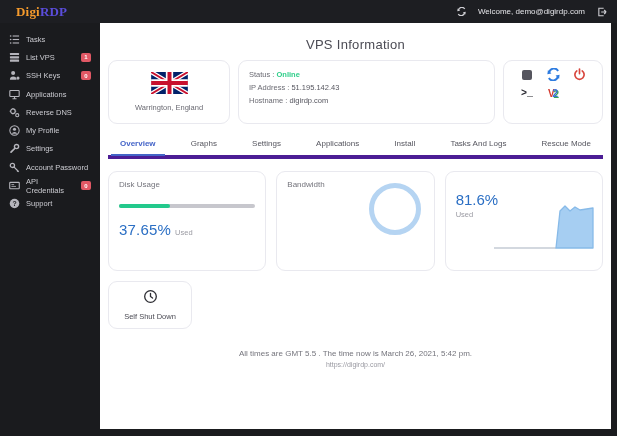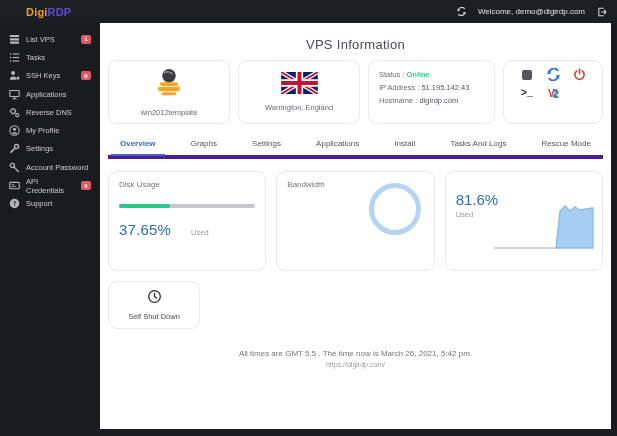--- a/index.html
+++ b/index.html
@@ -1,21 +1,21 @@
 <!DOCTYPE html>
 <html><head>
 <meta charset="utf-8">
 <style>
   html,body{margin:0;padding:0;}
   body{font-family:"Liberation Sans",sans-serif;-webkit-font-smoothing:antialiased;}
   .frame{position:relative;width:617px;height:436px;background:#1a1b1e;overflow:hidden;}
 
   
   .topbar{position:absolute;top:0;left:0;right:0;height:23px;background:#1d1e22;display:flex;align-items:center;justify-content:space-between;padding:0 10px;box-sizing:border-box;z-index:3;}
-  .logo{font-size:11px;font-weight:bold;letter-spacing:.2px;cursor:pointer;margin-left:16px;}
+  .logo{font-size:13px;font-weight:bold;letter-spacing:.2px;cursor:pointer;margin-left:6px;font-family:Liberation Serif, serif;}
   .logo .p1{color:#f59b2d;}
   .logo .p2{color:#5b4ddb;}
   .topbar-right{display:flex;align-items:center;gap:12px;}
   .welcome{color:#e4e4e8;font-size:8px;}
   .tb-icon{display:flex;align-items:center;cursor:pointer;}
 
   
   .sidebar{position:absolute;top:23px;left:0;width:100px;bottom:0;background:#1a1b1e;padding-top:7px;box-sizing:border-box;}
   .side-item{display:flex;align-items:center;gap:6px;height:18.3px;padding:0 9px;color:#cbcbd1;font-size:7.5px;cursor:pointer;}
   .side-item .sicon{width:11px;height:11px;flex:0 0 11px;display:flex;align-items:center;justify-content:center;}
@@ -49,30 +49,30 @@
   .tabs{display:flex;margin-top:11px;border-bottom:4px solid #4c1d95;padding:0 3px;justify-content:space-between;}
   .tab{font-size:8px;color:#55555e;padding:4px 9px 6px;cursor:pointer;white-space:nowrap;}
   .tab.active{color:#4464c8;font-weight:bold;border-bottom:2px solid #4464c8;margin-bottom:-1px;}
 
   
   .stats-row{display:flex;gap:10px;margin-top:12px;}
   .stat-card{flex:1 1 0;height:100px;padding:8px 10px;position:relative;}
   .stat-label{font-size:8px;color:#74747c;}
   .progress-track{height:4px;background:#c7c7cd;border-radius:2px;margin-top:15px;}
   .progress-fill{height:100%;background:#23c98c;border-radius:2px;}
-  .percent-row{margin-top:13px;display:flex;align-items:baseline;gap:20px;}
+  .percent-row{margin-top:13px;display:flex;align-items:baseline;gap:4px;}
   .percent{font-size:15px;color:#2b6fc4;font-weight:500;letter-spacing:.2px;}
   .used{font-size:7.5px;color:#9a9aa2;}
   .bw-circle{position:absolute;right:13px;top:11px;width:52px;height:52px;border:5px solid #b5d4f2;border-radius:50%;box-sizing:border-box;}
   .cpu-percent{font-size:15px;color:#2b6fc4;font-weight:500;margin-top:11px;}
   .cpu-used{font-size:7.5px;color:#9a9aa2;margin-top:2px;}
   .cpu-chart{position:absolute;right:6px;bottom:8px;}
 
   
-  .shutdown-card{width:92px;margin-top:10px;padding:7px 4px;display:flex;flex-direction:column;align-items:center;gap:4px;cursor:pointer;}
+  .shutdown-card{width:84px;margin-top:10px;padding:7px 4px;display:flex;flex-direction:column;align-items:center;gap:4px;cursor:pointer;}
   .shutdown-label{font-size:7.5px;color:#4b4b54;}
 
   
   .footer{margin-top:20px;text-align:center;}
   .footer-line1{font-size:8px;color:#74747c;}
   .footer-line2{font-size:7px;color:#9a9aa2;margin-top:3px;cursor:pointer;}
 </style>
 </head>
 <body>
 
@@ -99,47 +99,47 @@
           </svg>
       </span>
     </div>
   </div>
 
   <div class="sidebar">
 
     <div class="side-item">
       <span class="sicon">
           <svg width="11" height="11" viewBox="0 0 12 12">
-            <rect x="1" y="1" width="10" height="2.4" rx=".6" fill="#b5b5bc"></rect>
-            <rect x="1" y="4.6" width="10" height="2.4" rx=".6" fill="#b5b5bc"></rect>
-            <rect x="1" y="8.2" width="10" height="2.4" rx=".6" fill="#b5b5bc"></rect>
-          </svg>
-        </span>
-      <span>List VPS</span>
-      <span class="badge">1</span>
-    </div>
-
-    <div class="side-item">
-      <span class="sicon">
-          <svg width="11" height="11" viewBox="0 0 12 12">
             <circle cx="1.8" cy="2.2" r=".9" fill="#b5b5bc"></circle>
             <circle cx="1.8" cy="6" r=".9" fill="#b5b5bc"></circle>
             <circle cx="1.8" cy="9.8" r=".9" fill="#b5b5bc"></circle>
             <rect x="4" y="1.6" width="7" height="1.2" fill="#b5b5bc"></rect>
             <rect x="4" y="5.4" width="7" height="1.2" fill="#b5b5bc"></rect>
             <rect x="4" y="9.2" width="7" height="1.2" fill="#b5b5bc"></rect>
           </svg>
         </span>
       <span>Tasks</span>
 
     </div>
 
     <div class="side-item">
       <span class="sicon">
           <svg width="11" height="11" viewBox="0 0 12 12">
+            <rect x="1" y="1" width="10" height="2.4" rx=".6" fill="#b5b5bc"></rect>
+            <rect x="1" y="4.6" width="10" height="2.4" rx=".6" fill="#b5b5bc"></rect>
+            <rect x="1" y="8.2" width="10" height="2.4" rx=".6" fill="#b5b5bc"></rect>
+          </svg>
+        </span>
+      <span>List VPS</span>
+      <span class="badge">1</span>
+    </div>
+
+    <div class="side-item">
+      <span class="sicon">
+          <svg width="11" height="11" viewBox="0 0 12 12">
             <circle cx="4.5" cy="3.2" r="2.2" fill="#b5b5bc"></circle>
             <path d="M1,10.6 a3.6,3.6 0 0 1 7.2,0 Z" fill="#b5b5bc"></path>
             <circle cx="9.8" cy="8.8" r="1.7" fill="#b5b5bc"></circle>
           </svg>
         </span>
       <span>SSH Keys</span>
       <span class="badge">0</span>
     </div>
 
     <div class="side-item">
@@ -221,32 +221,20 @@
 
     </div>
 
   </div>
 
   <div class="main">
     <div class="page-title">VPS Information</div>
 
     <div class="info-row">
 
-      <div class="card info-card ic-template">
-        <span>
-          <svg width="32" height="32" viewBox="0 0 40 40">
-              <circle cx="20" cy="11" r="8.5" fill="#3c3c42"></circle>
-              <path d="M13.5,7.5 a8.5,8.5 0 0 1 11,1.5" stroke="#8a8a92" fill="none" stroke-width="2"></path>
-              <rect x="9" y="19" width="22" height="4.6" rx="1.6" fill="#f5a623"></rect>
-              <rect x="6.5" y="24.8" width="27" height="5.6" rx="1.8" fill="#f5a623"></rect>
-              <rect x="11" y="31.6" width="18" height="3.6" rx="1.4" fill="#f5a623"></rect>
-            </svg>
-        </span>
-        <span class="info-label">win2012template</span>
-      </div>
 
       <div class="card info-card ic-location">
         <span>
           <svg width="37" height="22" viewBox="0 0 60 36">
               <rect width="60" height="36" fill="#012169"></rect>
               <path d="M0,0 L60,36 M60,0 L0,36" stroke="#ffffff" stroke-width="7"></path>
               <path d="M0,0 L60,36 M60,0 L0,36" stroke="#C8102E" stroke-width="3"></path>
               <path d="M30,0 V36 M0,18 H60" stroke="#ffffff" stroke-width="12"></path>
               <path d="M30,0 V36 M0,18 H60" stroke="#C8102E" stroke-width="6.5"></path>
             </svg>

